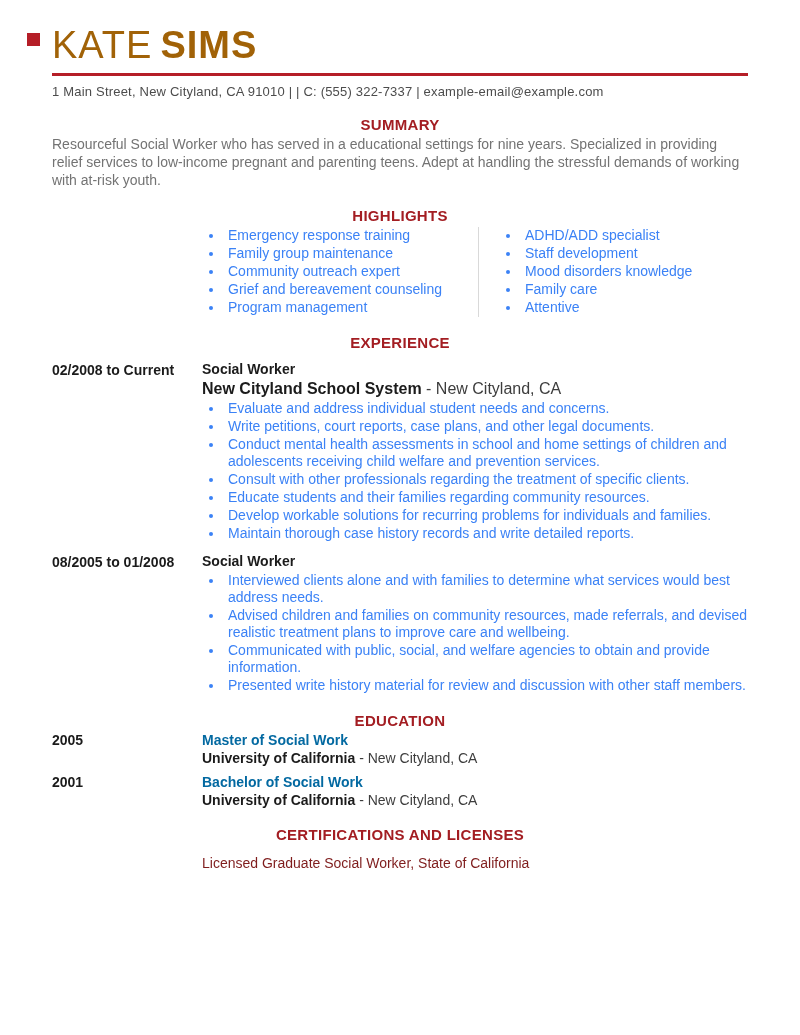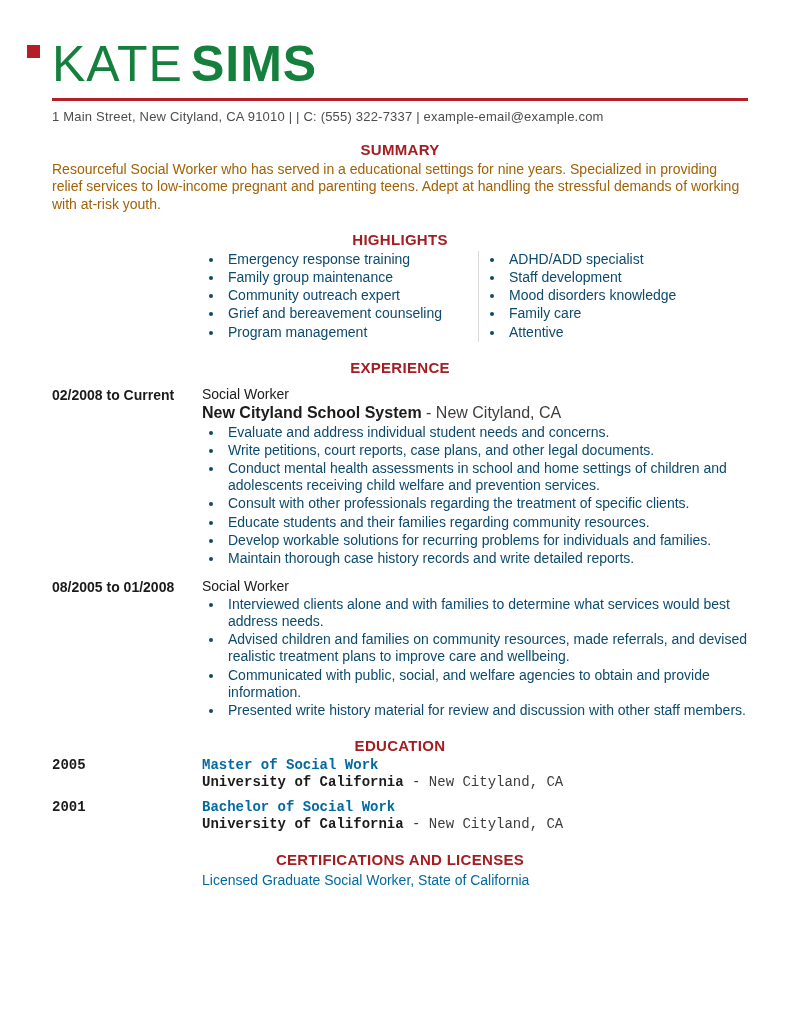--- a/index.html
+++ b/index.html
@@ -15,24 +15,24 @@
   .page { width: 800px; height: 1035px; position: relative; }
   .brand-square {
     position: absolute;
     left: 27px; top: 7px;
     width: 13px; height: 13px;
     background: #b51e27;
   }
   .content { padding: 0 52px 0 52px; }
 
   h1.name {
-    margin-top: 38px;
-    font-size: 50px;
+    margin-top: 26px;
+    font-size: 38px;
     line-height: 1.05;
-    color: #15803d;
+    color: #a16207;
     letter-spacing: 1px;
     font-weight: 400;
   }
   h1.name .last { font-weight: 700; margin-left: 8px; }
 
   .rule {
     height: 3px;
     background: #b51e27;
     margin-top: 7px;
     width: 100%;
@@ -49,84 +49,84 @@
     font-weight: 700;
     font-size: 15px;
     letter-spacing: 0.3px;
     margin-top: 17px;
     margin-bottom: 3px;
     text-align: center;
   }
   .body-text {
     font-size: 14px;
     line-height: 1.28;
-    color: #a16207;
+    color: #737373;
     max-width: 700px;
   }
 
   
   .highlights-cols {
     display: flex;
     margin-left: 150px;
     margin-top: 2px;
   }
   .hl-col { width: 276px; }
   .hl-col.second {
     width: auto;
     border-left: 1px solid #d9d9d9;
-    padding-left: 4px;
+    padding-left: 20px;
   }
   ul.dots {
     list-style: disc;
     padding-left: 22px;
     font-size: 14px;
     line-height: 1.22;
-    color: #0c4a6e;
+    color: #3b82f6;
   }
   ul.dots li { padding-left: 4px; margin-bottom: 1px; }
 
   
   .job { display: flex; margin-top: 10px; margin-bottom: 6px; }
   .job-dates {
     width: 150px;
     min-width: 150px;
     font-weight: 700;
     color: #1b1b1b;
     font-size: 14px;
     padding-top: 1px;
   }
   .job-body { flex: 1; }
   .job-title {
-    font-weight: 400;
+    font-weight: 700;
     color: #1b1b1b;
     font-size: 14px;
     line-height: 1.25;
   }
   .job-company-line { font-size: 16px; line-height: 1.25; }
   .job-company { font-weight: 700; color: #1b1b1b; }
   .job-location { color: #3d3d3d; }
   .job-body ul.dots { margin-top: 1px; }
 
   
-  .edu-row { display: flex; margin-bottom: 7px; font-family: Liberation Mono, monospace; }
+  .edu-row { display: flex; margin-bottom: 7px; }
   .edu-year {
     width: 150px; min-width: 150px;
     font-weight: 700; color: #1b1b1b; font-size: 14px;
   }
   .edu-body { flex: 1; font-size: 14px; line-height: 1.25; }
   .edu-degree { font-weight: 700; color: #0369a1; }
   .edu-school { font-weight: 700; color: #1b1b1b; }
   .edu-loc { color: #3d3d3d; }
 
   
   .cert-text {
     margin-left: 150px;
     font-size: 14px;
-    margin-top: 4px;
-    color: #0369a1;
+    margin-top: 12px;
+    color: #7f1d1d;
   }
 </style>
 </head>
 <body>
 
 <div class="page">
   <div class="brand-square"></div>
 
   <div class="content">
 

